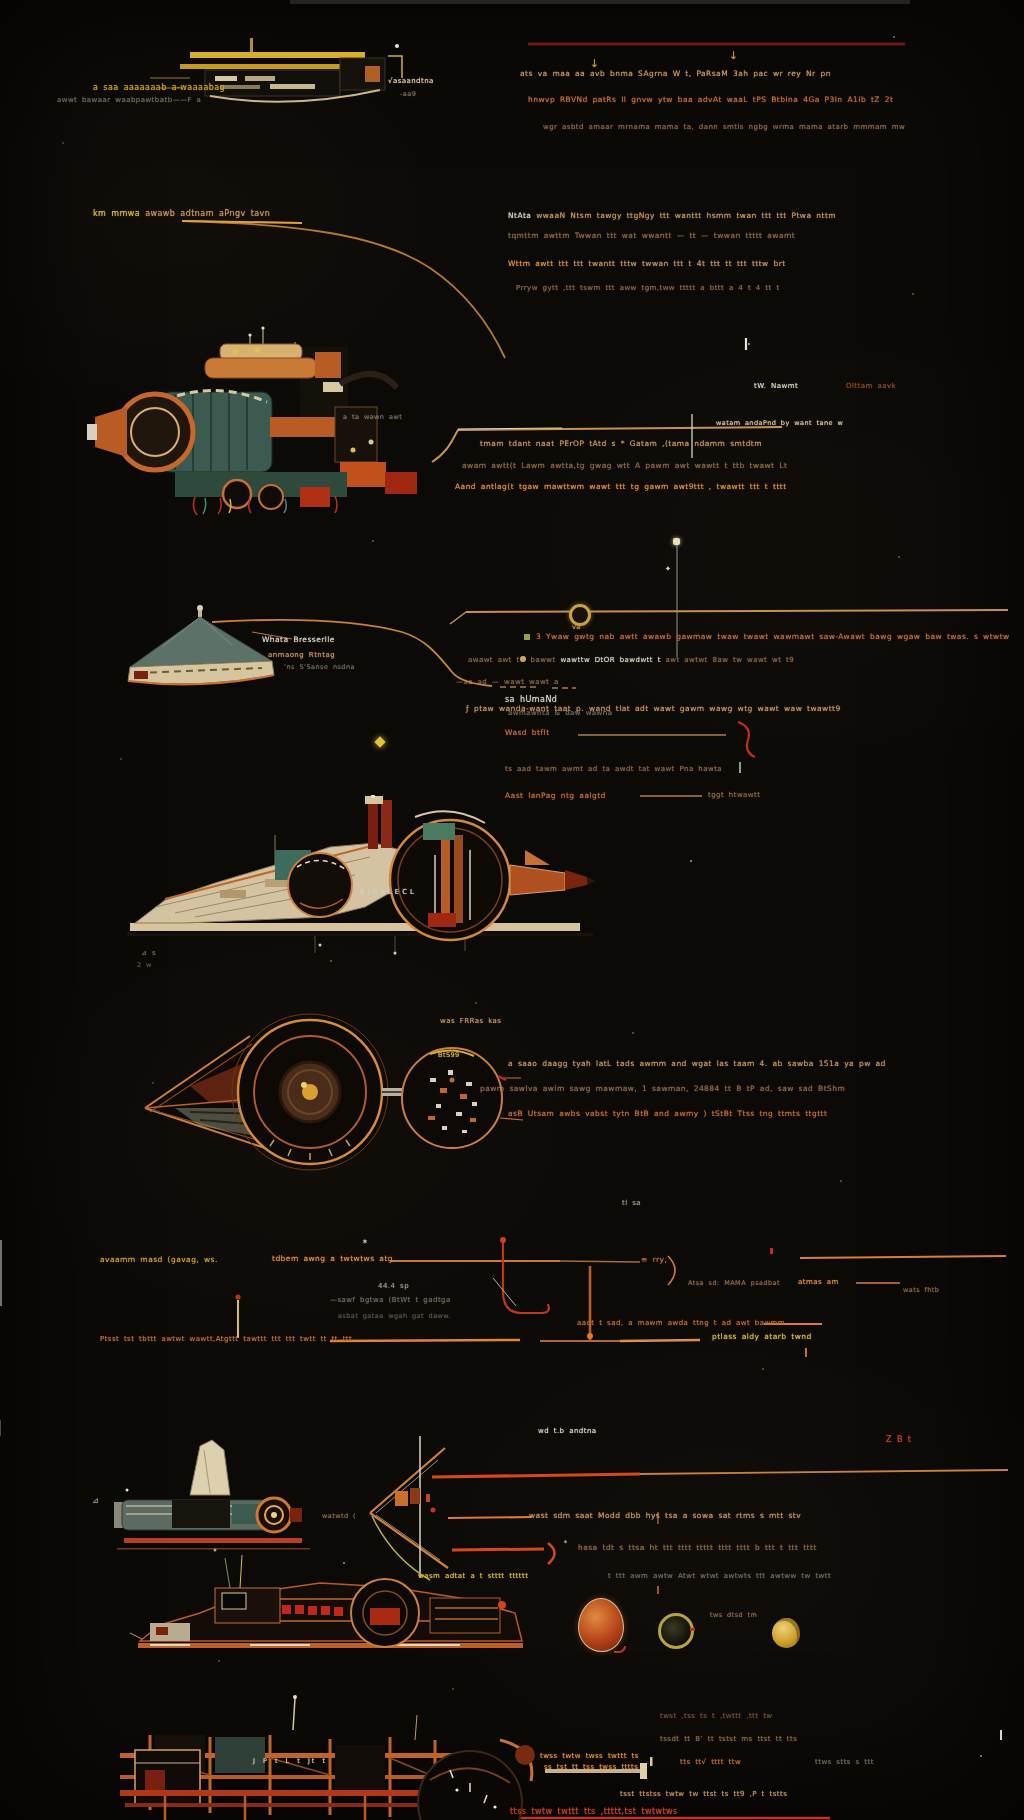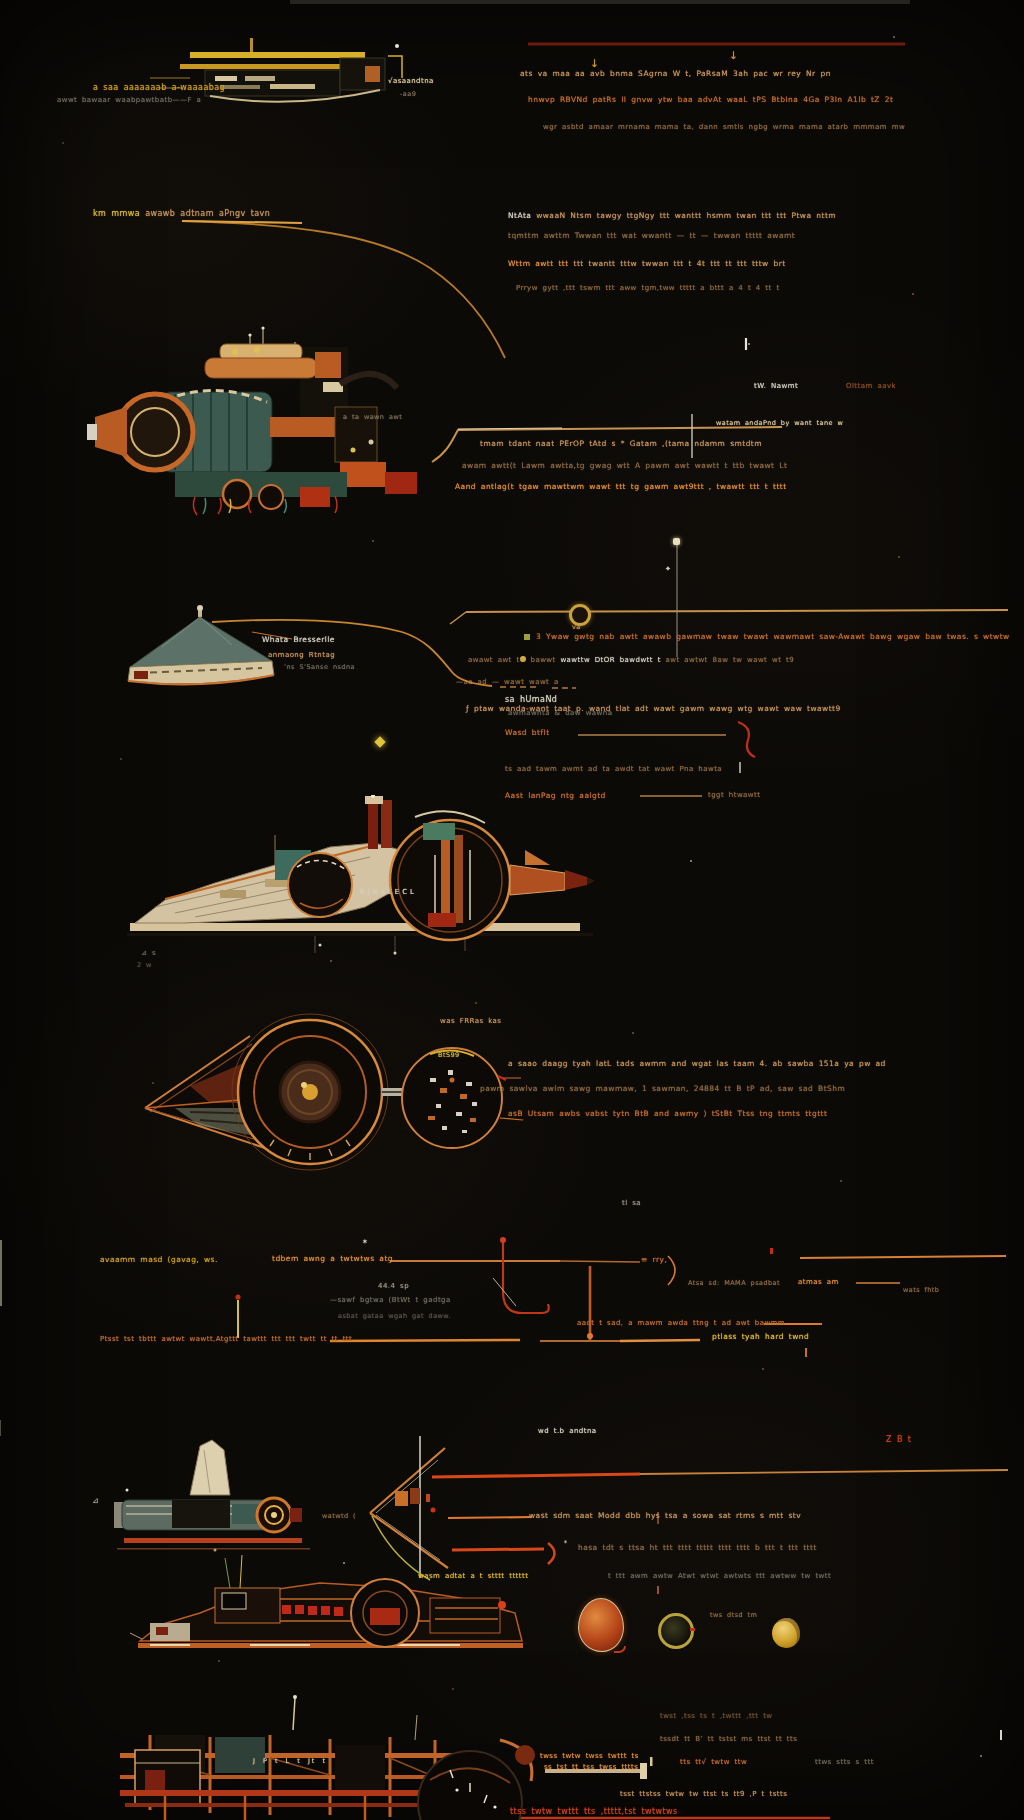--- a/index.html
+++ b/index.html
@@ -342,21 +342,21 @@
   <div class="ln" style="left:770px;top:1248px;width:3px;height:6px;background:#c03018"></div>
   <div class="t s6 c-tan c-dim" style="left:688px;top:1280px">Atsa sd: MAMA psadbat</div>
   <div class="t s7 c-br b" style="left:798px;top:1279px">atmas am</div>
   <div class="t s6 c-tan c-dim" style="left:903px;top:1287px">wats fhtb</div>
   <div class="t s7 c-wh" style="left:362px;top:1239px">✶</div>
   <div class="t s7 c-grey" style="left:378px;top:1283px">44.4 sp</div>
   <div class="t s7 c-grey c-dim" style="left:330px;top:1297px">—sawf bgtwa (BtWt t gadtga</div>
   <div class="t s6 c-grey dim2" style="left:338px;top:1313px">asbat  gataa   wgah gat daww.</div>
   <div class="t s7 c-or" style="left:577px;top:1320px">aadt t sad, a mawm awda ttng t ad awt bawmm</div>
   <div class="t s7 c-or" style="left:100px;top:1336px">Ptsst tst tbttt awtwt wawtt,Atgttt tawttt ttt ttt twtt tt tt ttt</div>
-  <div class="t s75 c-yel" style="left:712px;top:1333px">ptlass tyah hard twnd</div>
+  <div class="t s75 c-yel" style="left:712px;top:1333px">ptlass aldy atarb twnd</div>
 
   <div class="t s7 c-wh" style="left:538px;top:1428px">wd t.b andtna</div>
   <div class="t s8 c-red b" style="left:886px;top:1436px">Z  B  t</div>
 
   <svg class="ill" style="left:112px;top:1438px" width="210" height="115" viewBox="0 0 210 115">
     <g>
       <polygon points="88,8 100,2 112,12 118,57 78,57" fill="#ddd0ae" stroke="#8a7a58"></polygon>
       <path d="M92,12 L98,55" stroke="#a89878" stroke-width="1"></path>
     </g>
     <g>
@@ -491,21 +491,21 @@
       <rect x="545" y="62" width="2.5" height="9" fill="#d8c890"></rect>
     </g>
   </svg>
   <div class="t s6 c-cr" style="left:253px;top:1758px;letter-spacing:2px">J P t   L t Jt t</div>
 
   <div class="t s7 c-tan dim2" style="left:660px;top:1713px">twst ,tss ts  t ,twttt ,ttt  tw</div>
   <div class="t s7 c-tan c-dim" style="left:660px;top:1736px">tssdt tt Bʼ tt tstst   ms ttst tt tts</div>
   <div class="ln" style="left:1000px;top:1730px;width:2px;height:10px;background:#d8d4c8"></div>
   <div class="t s7 c-br b" style="left:540px;top:1753px">twss twtw twss twttt ts</div>
   <div class="t s7 c-br b" style="left:544px;top:1764px">ss tst tt tss twss tttts</div>
-  <div class="t s7 c-or" style="left:680px;top:1759px">tts tt√ twtw ttw</div>
+  <div class="t s7 c-or" style="left:680px;top:1759px">tts tt√ tttt ttw</div>
   <div class="t s7 c-grey c-dim" style="left:815px;top:1759px">ttws stts  s ttt</div>
   <div class="t s7 c-tan" style="left:620px;top:1791px">tsst ttstss  twtw tw ttst ts  tt9 ,P t tstts</div>
   <div class="t s8 c-red b" style="left:510px;top:1808px">ttss twtw twttt tts ,ttttt,tst twtwtws</div>
 
   <div class="ln" style="left:0;top:0;width:2px;height:2px;background:transparent;
        box-shadow:893px 36px 0 rgba(220,210,190,.4), 62px 142px 0 rgba(200,190,170,.25),
        912px 293px 0 rgba(230,120,60,.45), 748px 343px 0 rgba(235,230,220,.55),
        372px 540px 0 rgba(220,210,190,.3), 898px 556px 0 rgba(200,180,120,.35),
        120px 758px 0 rgba(210,200,180,.25), 690px 860px 0 rgba(235,230,220,.5),
        330px 960px 0 rgba(220,210,190,.35), 475px 1002px 0 rgba(210,120,50,.4),

